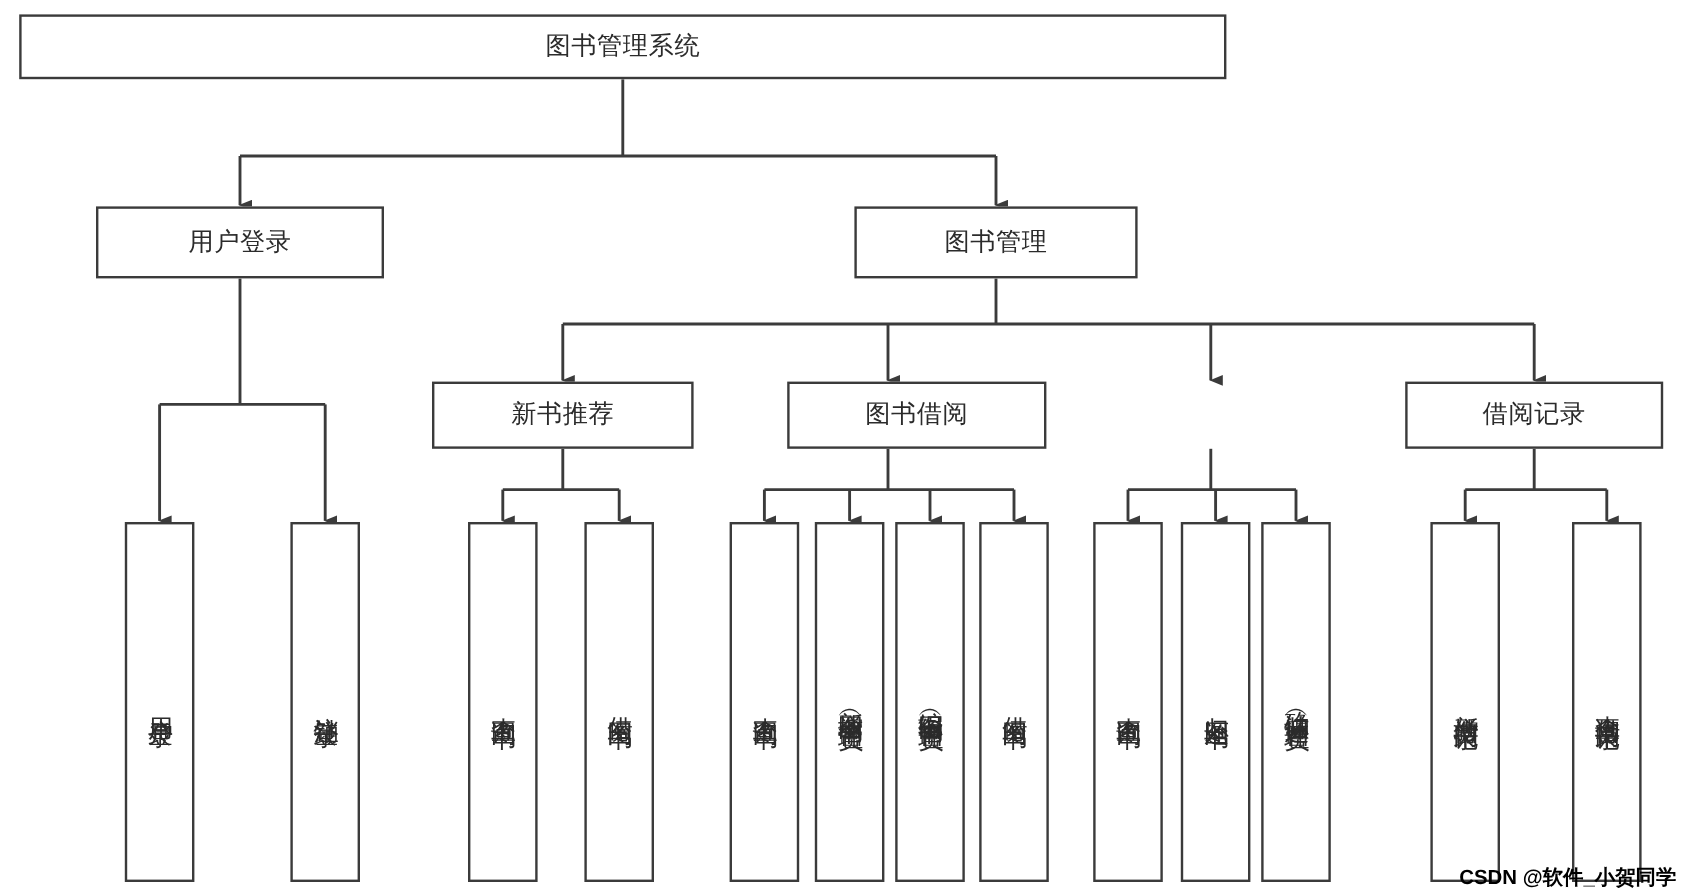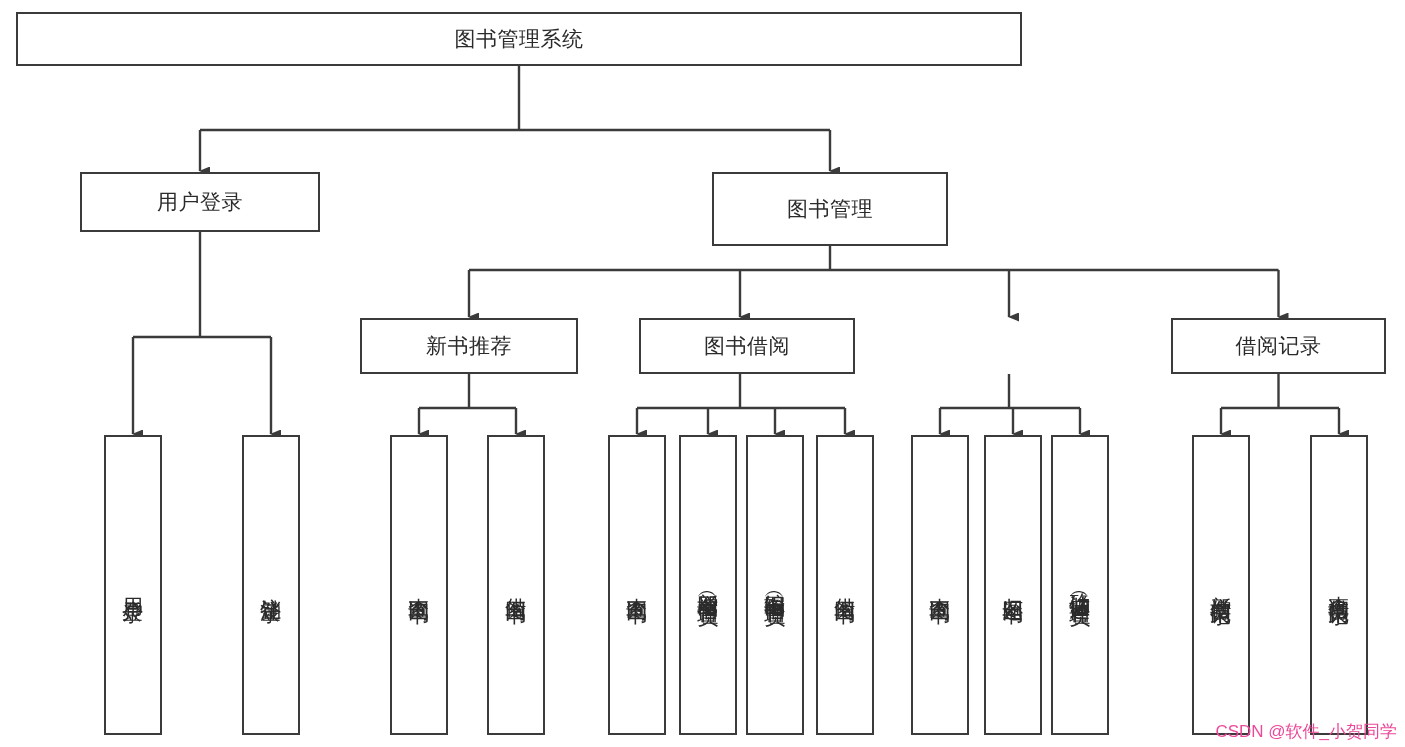--- a/index.html
+++ b/index.html
@@ -56,24 +56,25 @@
   .node.vertical .vtext {
     writing-mode: vertical-rl;
     text-orientation: upright;
     display: block;
   }
   #watermark {
     position: absolute;
     right: 8px;
     bottom: 4px;
     font-size: 17px;
-    color: #ec4899;
+    color: #000000;
     white-space: nowrap;
     z-index: 5;
     font-family: "Liberation Sans", "DejaVu Sans", sans-serif;
+    font-weight: bold;
   }
 </style>
 </head>
 <body>
 
 <div id="diagram-root">
 
   <svg id="edges-layer" viewBox="0 0 1405 747" xmlns="http://www.w3.org/2000/svg" aria-hidden="true">
     <defs>
       <marker id="arrowhead" markerWidth="9" markerHeight="11" refX="4.5" refY="10" orient="auto" markerUnits="userSpaceOnUse">
@@ -117,28 +118,28 @@
       </g>
   </svg>
 
   <div class="node horizontal" style="left: 16px; top: 12px; width: 1006px; height: 54px;">
     <span>图书管理系统</span>
   </div>
 
   <div class="node horizontal" style="left: 80px; top: 172px; width: 240px; height: 60px;">
     <span>用户登录</span>
   </div>
-  <div class="node horizontal" style="left: 712px; top: 172px; width: 236px; height: 74px;">
+  <div class="node horizontal" style="left: 712px; top: 172px; width: 236px; height: 60px;">
     <span>图书管理</span>
   </div>
 
   <div class="node horizontal" style="left: 360px; top: 318px; width: 218px; height: 56px; justify-content: center;">
     <span>新书推荐</span>
   </div>
-  <div class="node horizontal" style="left: 639px; top: 318px; width: 216px; height: 56px;">
+  <div class="node horizontal" style="left: 656px; top: 318px; width: 216px; height: 56px;">
     <span>图书借阅</span>
   </div>
   <div class="node horizontal" style="left: 1171px; top: 318px; width: 215px; height: 56px; text-align: right;">
     <span>借阅记录</span>
   </div>
 
   <div class="node vertical" style="left: 104px; top: 435px; width: 58px; height: 300px;">
     <span class="vtext">用户登录</span>
   </div>
   <div class="node vertical" style="left: 242px; top: 435px; width: 58px; height: 300px;">

